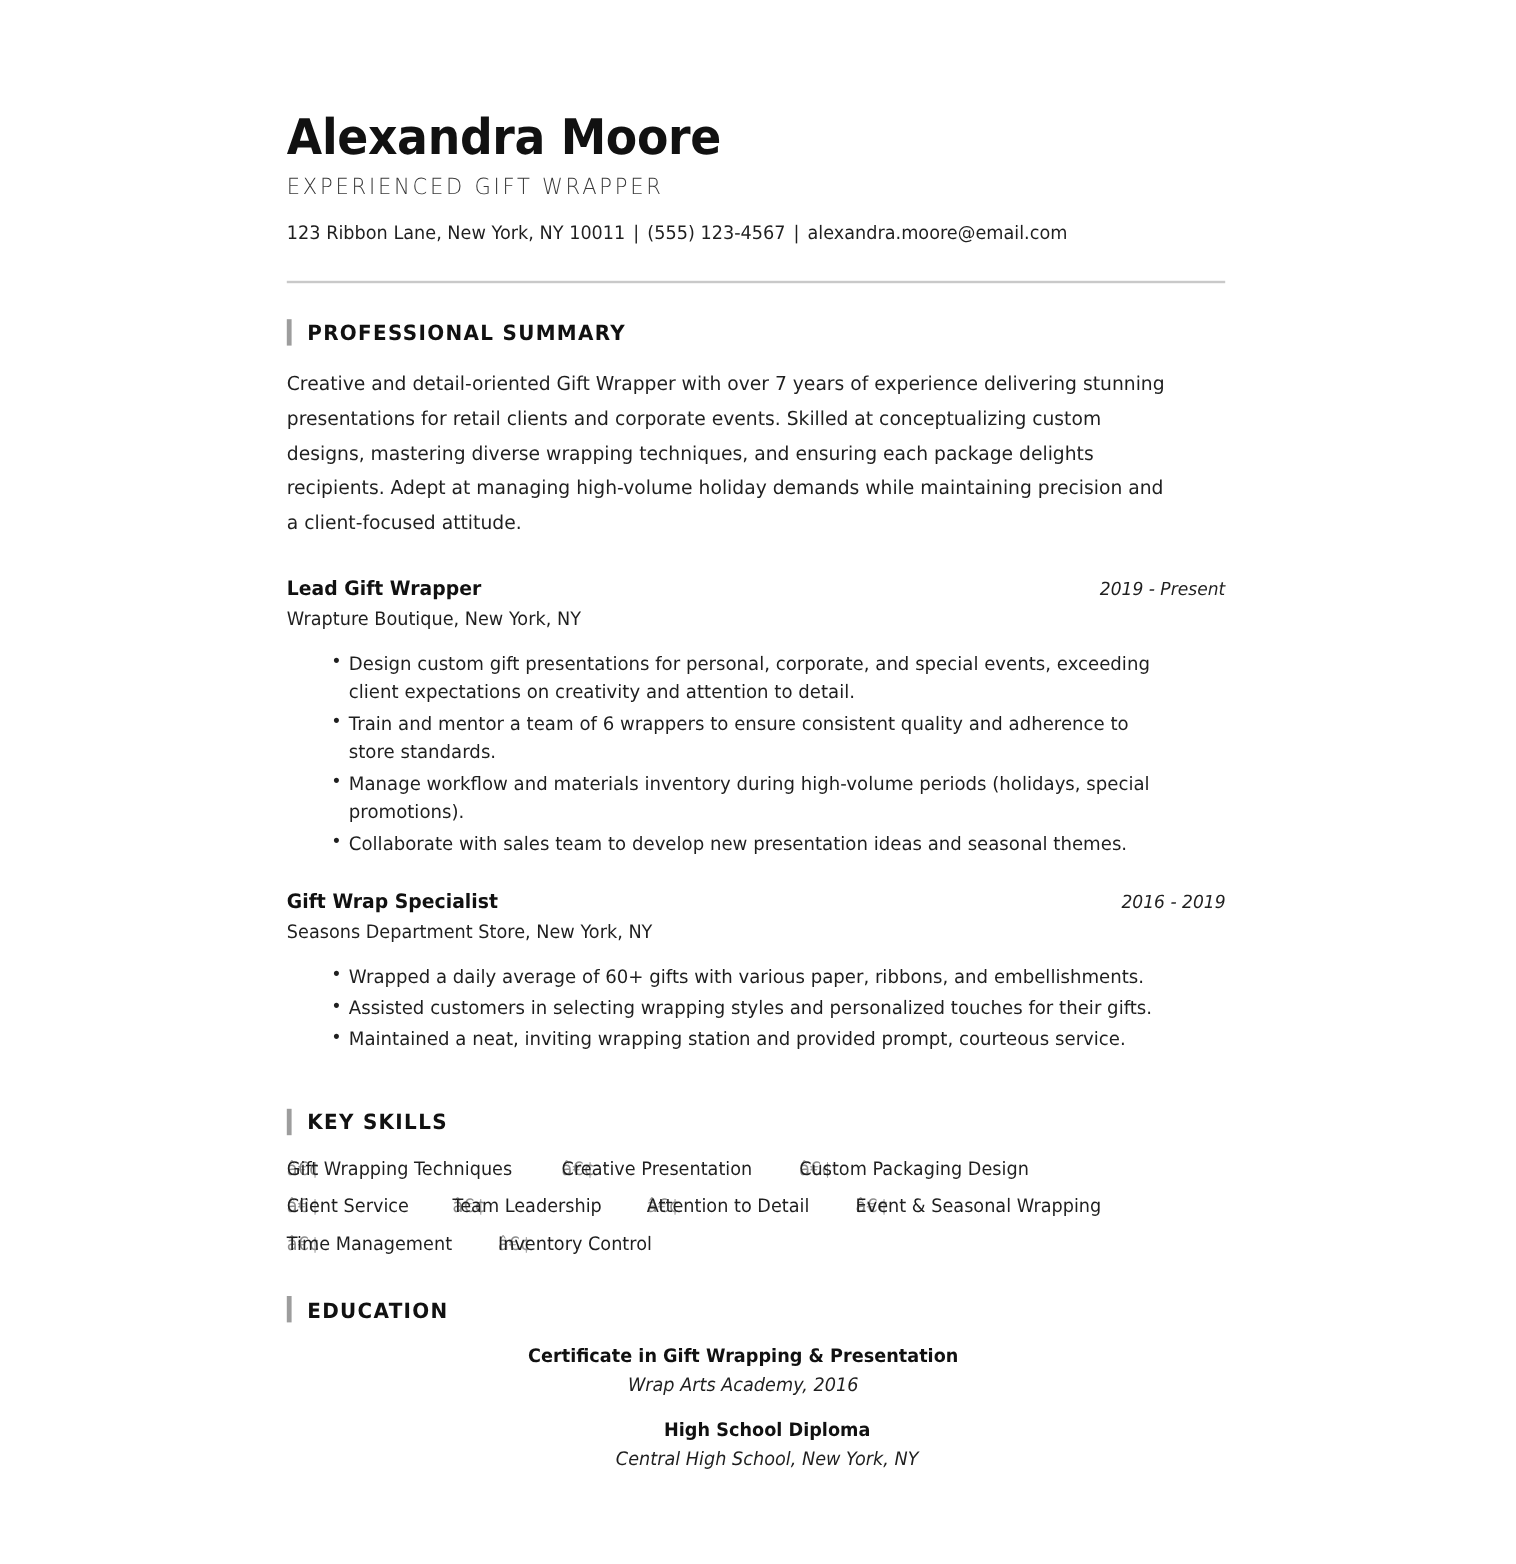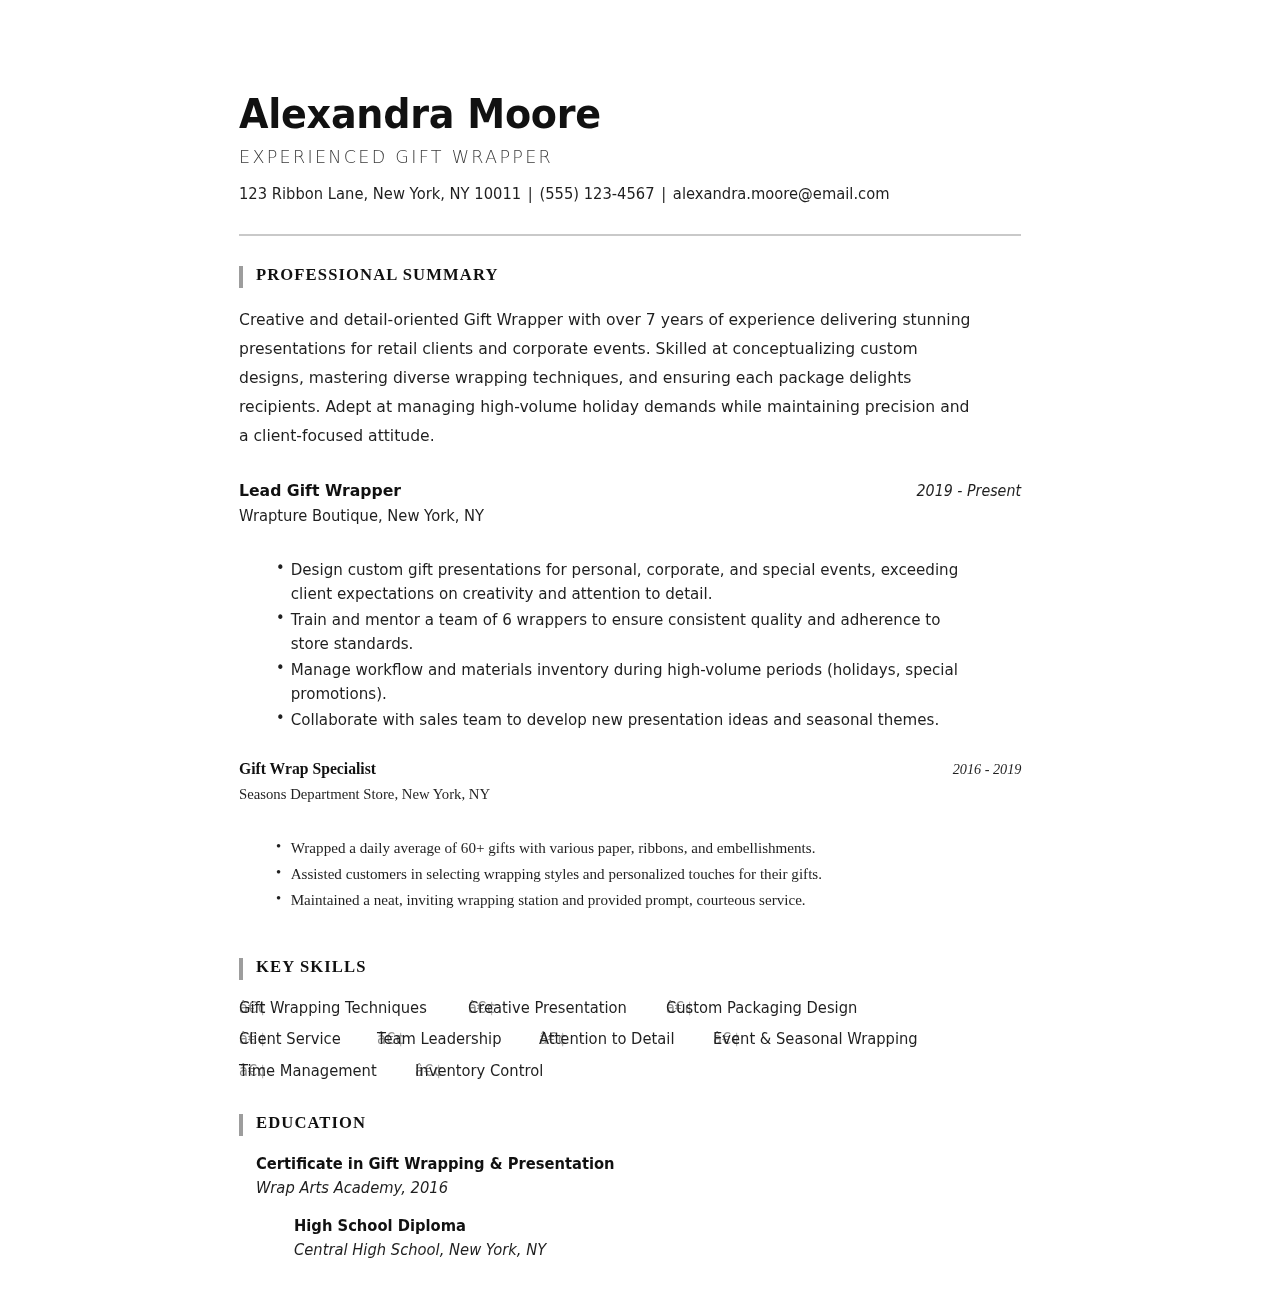--- a/index.html
+++ b/index.html
@@ -77,23 +77,22 @@
 
   
   .section {
     margin-top: 30px;
   }
   .section.skills-section { margin-top: 46px; }
   .section.education-section { margin-top: 32px; }
 
   .section-head {
     display: flex;
-    align-items: flex-start;
+    align-items: flex-end;
     margin-bottom: 17px;
-    font-family: Liberation Serif, serif;
   }
   .accent-bar {
     width: 4px;
     height: 22px;
     background: #9d9d9d;
     margin-right: 13px;
     flex: 0 0 auto;
   }
   .section-title {
     font-size: 17.5px;
@@ -112,21 +111,21 @@
     line-height: 1.82;
     color: #1f1f1f;
     margin: 0;
     width: 760px;
     transform: scaleX(0.975);
     transform-origin: left top;
   }
 
   
   .job { margin-bottom: 4px; }
-  .job + .job { margin-top: 26px; font-family: Liberation Serif, serif; }
+  .job + .job { margin-top: 26px; }
 
   .job-top {
     display: flex;
     justify-content: space-between;
     align-items: baseline;
     width: 782px;
   }
   .job-title {
     font-size: 16.5px;
     font-weight: 700;
@@ -148,21 +147,21 @@
     font-size: 15.5px;
     color: #1f1f1f;
     line-height: 1.45;
     margin-top: 3px;
     transform: scaleX(0.95);
     transform-origin: left center;
   }
 
   .bullets {
     list-style: none;
-    margin: 30px 0 0 0;
+    margin: 13px 0 0 0;
     padding: 0;
     width: 760px;
   }
   .bullets li {
     position: relative;
     padding-left: 53px;
     font-size: 15.5px;
     line-height: 1.55;
     color: #1f1f1f;
     margin-bottom: 2px;
@@ -203,20 +202,21 @@
     font-size: 15.5px;
     display: inline-block;
     width: 0;
     overflow: visible;
     white-space: pre;
   }
 
   
   .edu-list {
     margin-left: 17px;
+    text-align: center;
   }
   .edu-entry { margin-bottom: 16px; }
   .edu-entry:last-child { margin-bottom: 0; margin-left: 38px; }
   .edu-degree {
     font-size: 15.5px;
     font-weight: 700;
     color: #111111;
     line-height: 1.45;
     transform: scaleX(0.95);
     transform-origin: left center;

